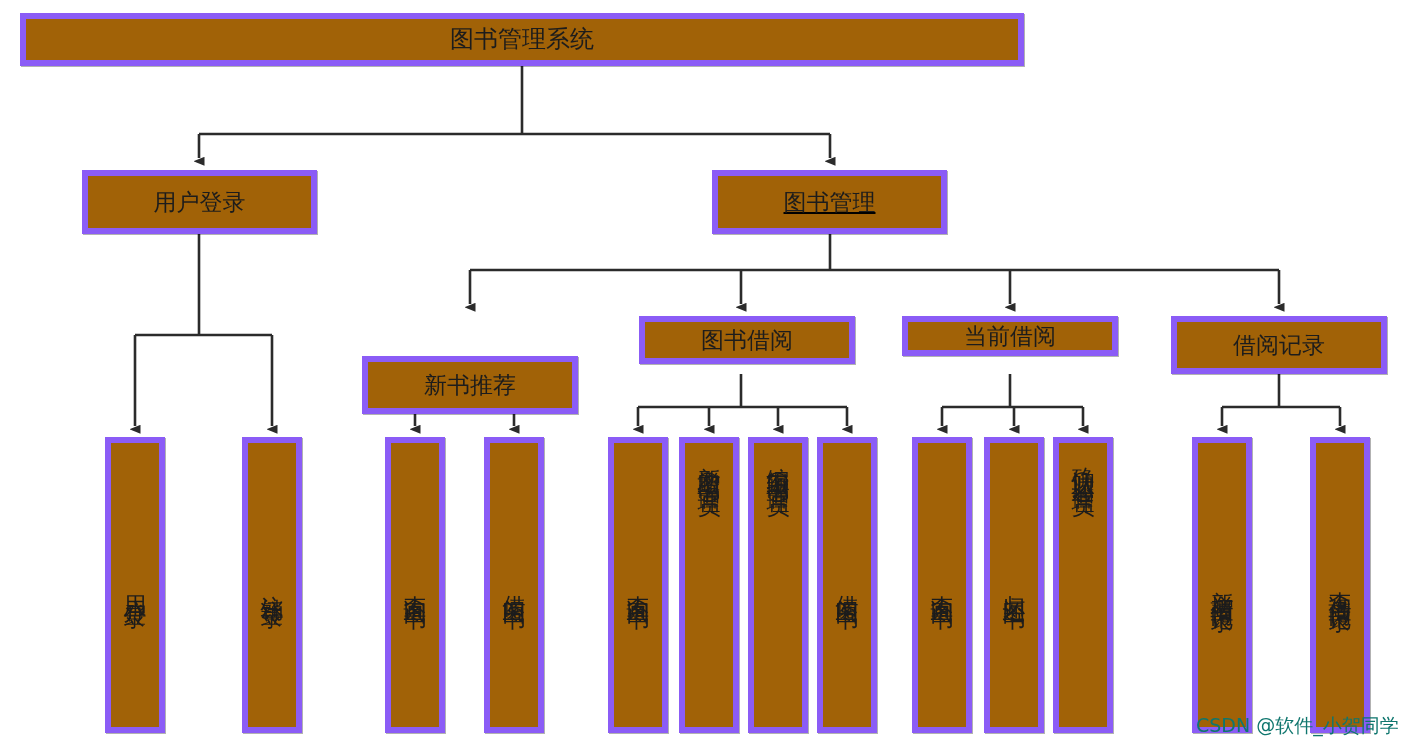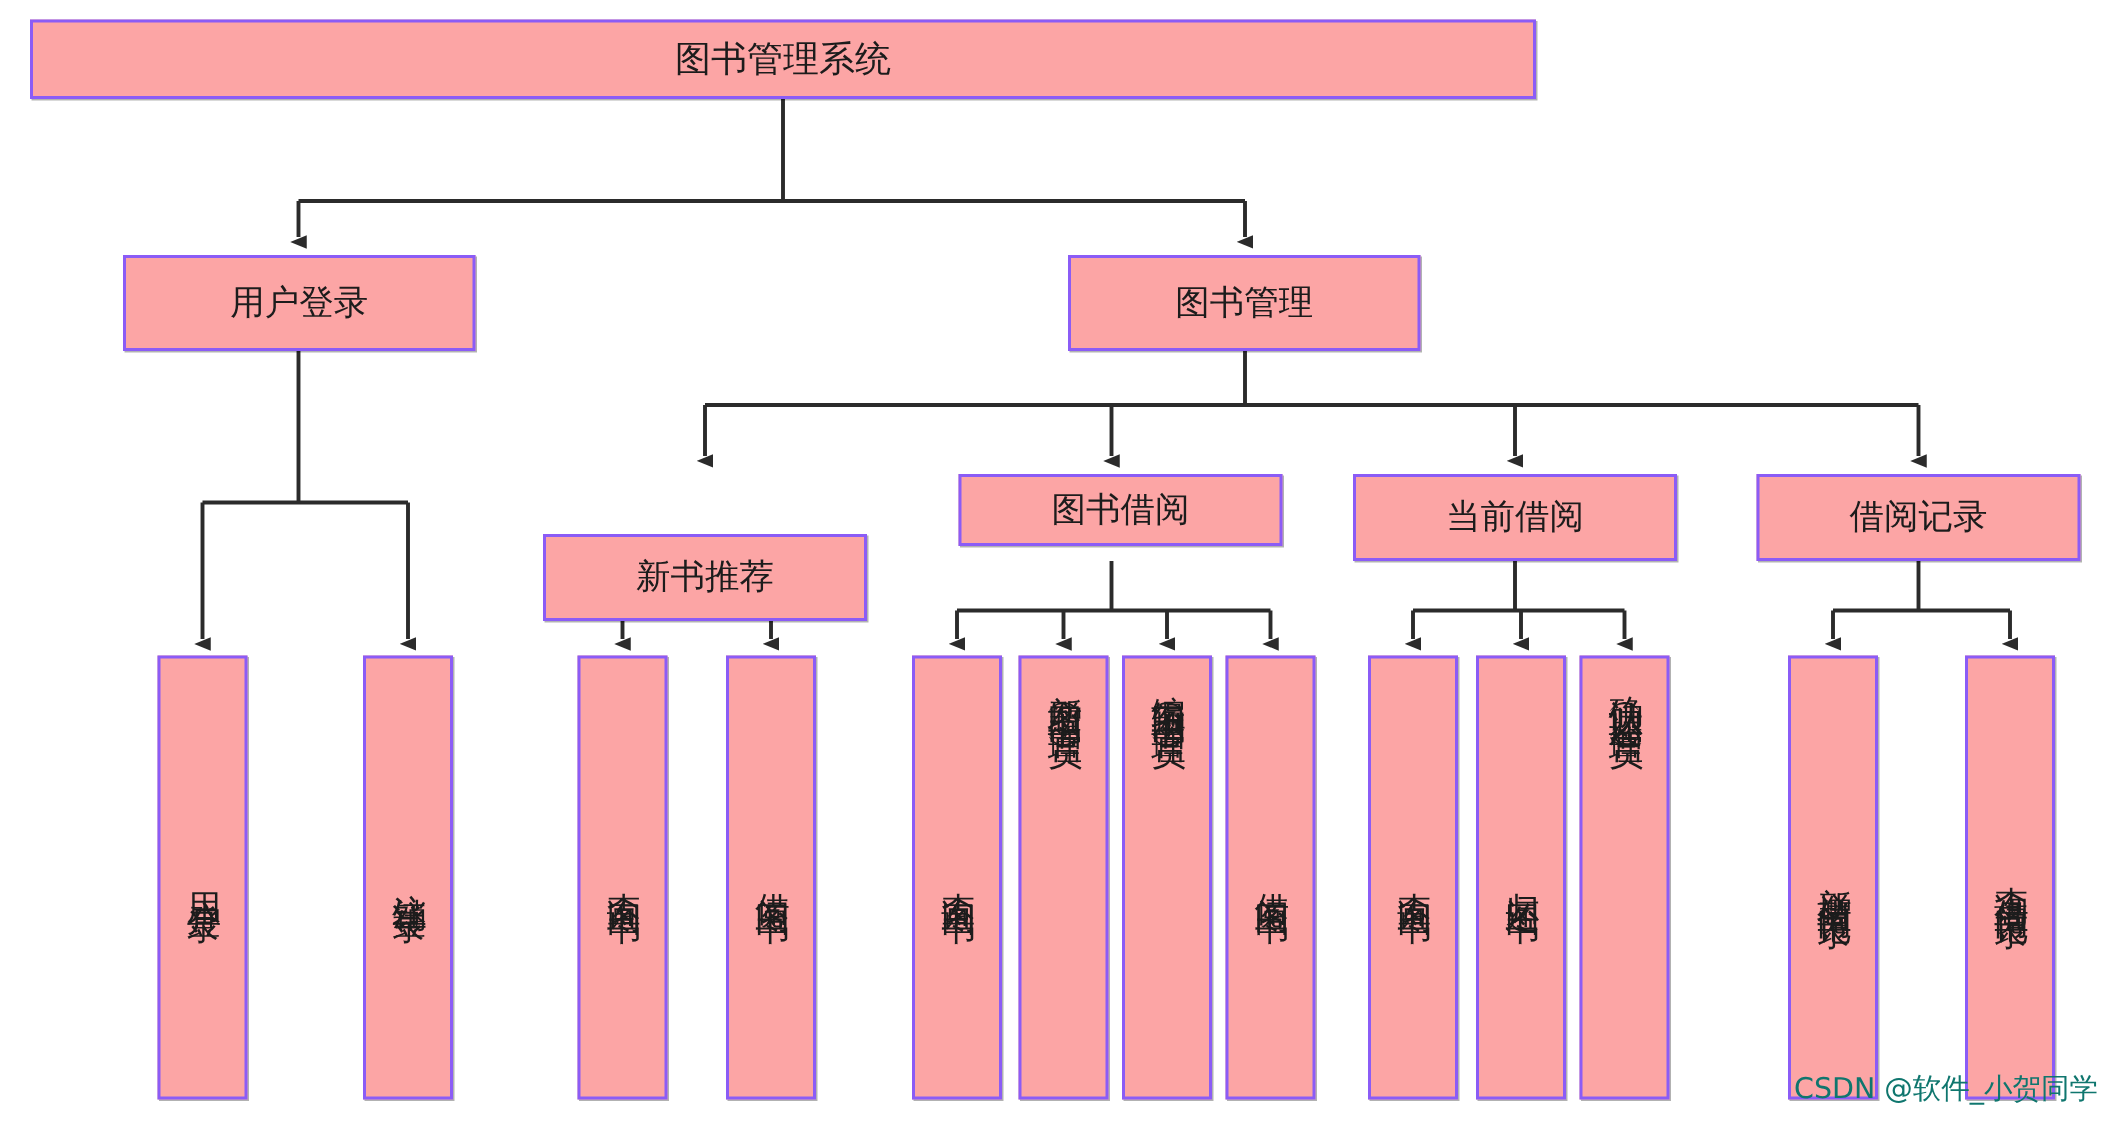--- a/index.html
+++ b/index.html
@@ -7,22 +7,22 @@
     width:1405px;height:747px;
     font-family:"DejaVu Sans","Liberation Sans",sans-serif;
     overflow:hidden;
     position:relative;
   }
   #diagram-root{position:relative;width:1405px;height:747px;}
   svg.edges{position:absolute;left:0;top:0;width:1405px;height:747px;}
   .node{
     position:absolute;
     box-sizing:border-box;
-    background:#fca5a5;
-    border:2px solid #8b5cf6;
+    background:#a16207;
+    border:6px solid #8b5cf6;
     box-shadow:1px 1px 0 rgba(0,0,0,0.30);
     display:flex;
     align-items:center;
     justify-content:center;
   }
   .node .label{
     color:#1c1c1c;
     line-height:1.05;
     white-space:nowrap;
     letter-spacing:0px;
@@ -110,31 +110,31 @@
     </g>
   </svg>
 
   <div class="node title horiz" style="left:20px;top:13px;width:1004px;height:53px;">
     <span class="label">图书管理系统</span>
   </div>
 
   <div class="node horiz" style="left:82px;top:170px;width:235px;height:64px;">
     <span class="label">用户登录</span>
   </div>
-  <div class="node horiz" style="left:712px;top:170px;width:235px;height:64px;">
+  <div class="node horiz" style="left:712px;top:170px;width:235px;height:64px;text-decoration:underline;">
     <span class="label">图书管理</span>
   </div>
 
   <div class="node horiz" style="left:362px;top:316px;width:216px;height:58px;margin-top:40px;">
     <span class="label">新书推荐</span>
   </div>
   <div class="node horiz" style="left:639px;top:316px;width:216px;height:48px;">
     <span class="label">图书借阅</span>
   </div>
-  <div class="node horiz" style="left:902px;top:316px;width:216px;height:58px;">
+  <div class="node horiz" style="left:902px;top:316px;width:216px;height:40px;">
     <span class="label">当前借阅</span>
   </div>
   <div class="node horiz" style="left:1171px;top:316px;width:216px;height:58px;text-align:center;">
     <span class="label">借阅记录</span>
   </div>
 
   <div class="node leaf" style="left: 105px; top: 437px; width: 60px; height: 296px; align-items: center;">
     <span class="label">用户登录</span>
   </div>
   <div class="node leaf" style="left: 242px; top: 437px; width: 60px; height: 296px; align-items: center;">

